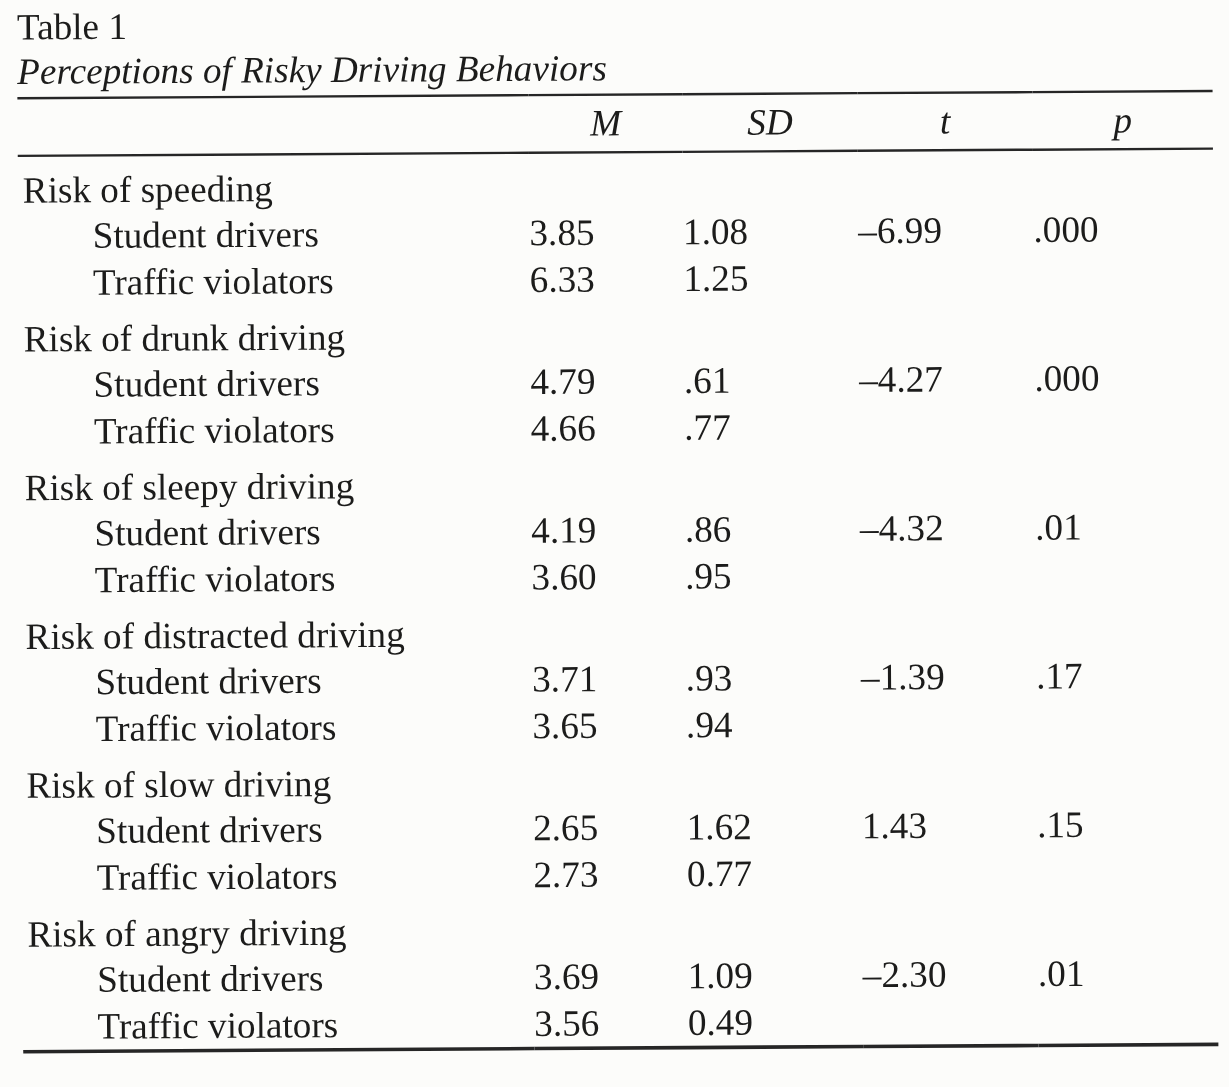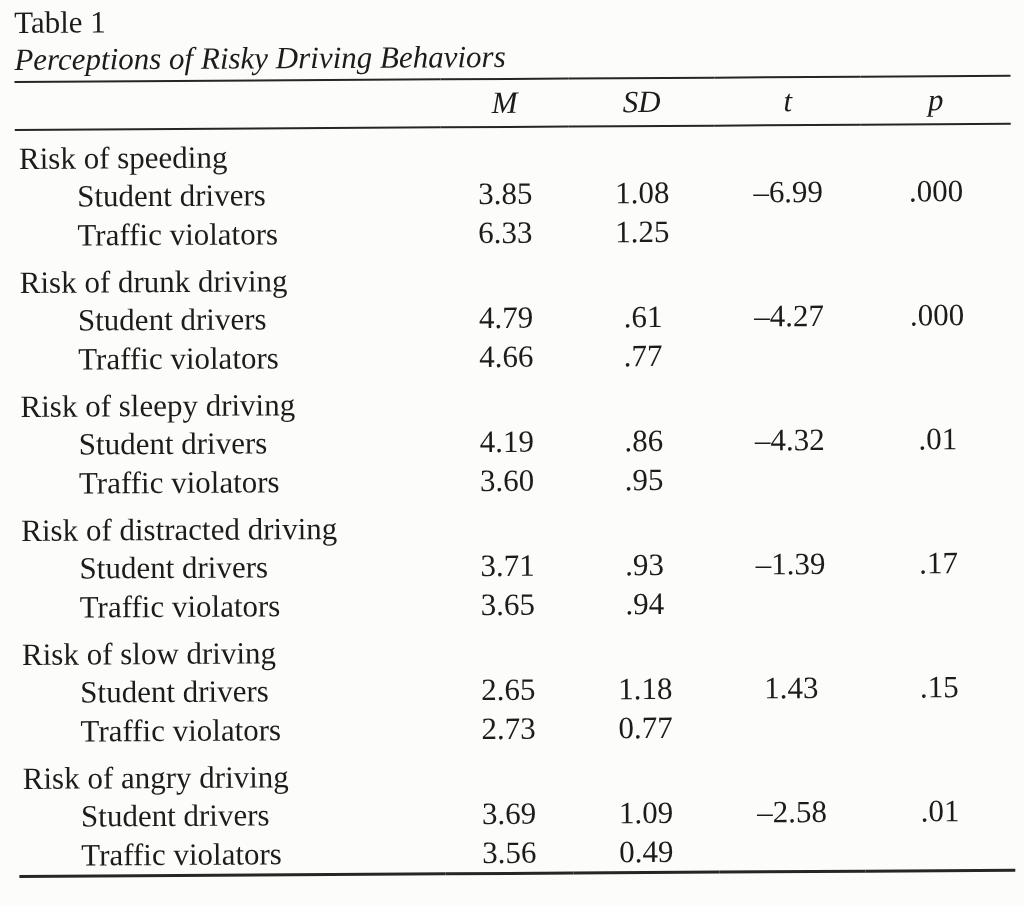--- a/index.html
+++ b/index.html
@@ -58,21 +58,21 @@
     padding-left: 4px;
   }
   tr.data-row td {
     height: 39px;
     vertical-align: middle;
   }
   td.sub-label {
     padding-left: 62px;
   }
   td.num {
-    text-align: center;
+    text-align: left;
   }
   .col-label { width: 426px; }
   .col-m     { width: 128px; }
   .col-sd    { width: 146px; }
   .col-t     { width: 146px; }
   .col-p     { width: 150px; }
 </style>
 </head>
 <body>
 
@@ -167,39 +167,39 @@
           <td class="num">.94</td>
           <td class="num"></td>
           <td class="num"></td>
         </tr>
         <tr class="group-row">
           <td colspan="5">Risk of slow driving</td>
         </tr>
         <tr class="data-row">
           <td class="sub-label">Student drivers</td>
           <td class="num">2.65</td>
-          <td class="num">1.18</td>
+          <td class="num">1.62</td>
           <td class="num">1.43</td>
           <td class="num">.15</td>
         </tr>
         <tr class="data-row">
           <td class="sub-label">Traffic violators</td>
           <td class="num">2.73</td>
           <td class="num">0.77</td>
           <td class="num"></td>
           <td class="num"></td>
         </tr>
         <tr class="group-row">
           <td colspan="5">Risk of angry driving</td>
         </tr>
         <tr class="data-row">
           <td class="sub-label">Student drivers</td>
           <td class="num">3.69</td>
           <td class="num">1.09</td>
-          <td class="num">–2.58</td>
+          <td class="num">–2.30</td>
           <td class="num">.01</td>
         </tr>
         <tr class="data-row">
           <td class="sub-label">Traffic violators</td>
           <td class="num">3.56</td>
           <td class="num">0.49</td>
           <td class="num"></td>
           <td class="num"></td>
         </tr>
       </tbody>

